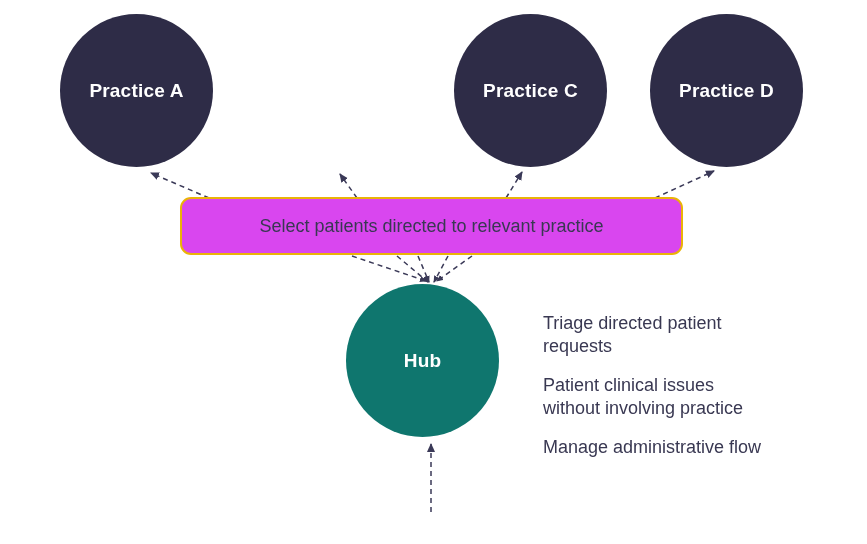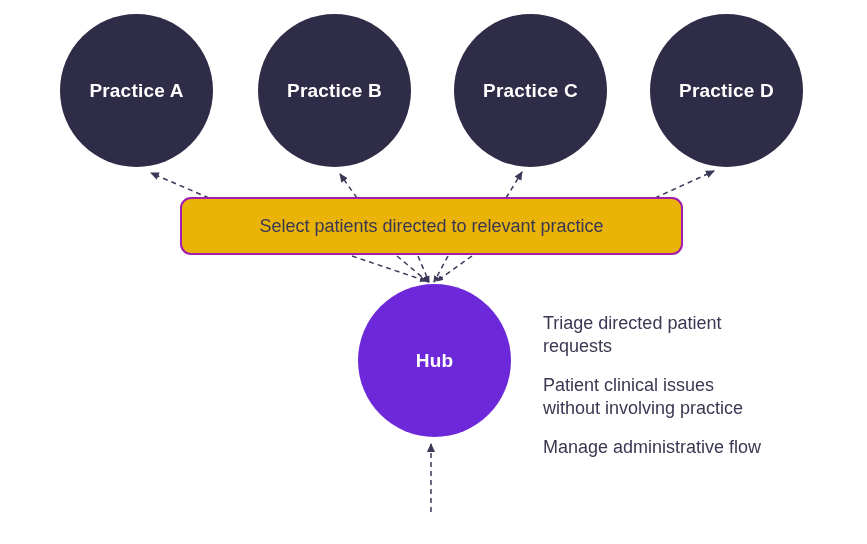--- a/index.html
+++ b/index.html
@@ -37,30 +37,30 @@
     font-weight: 700;
     font-size: 19px;
     letter-spacing: 0.2px;
     white-space: nowrap;
   }
   .node.practice-a { left: 60px;  top: 14px; }
   .node.practice-b { left: 258px; top: 14px; }
   .node.practice-c { left: 454px; top: 14px; }
   .node.practice-d { left: 650px; top: 14px; }
   .node.hub {
-    left: 358px; top: 284px;
-    background: #6d28d9;
+    left: 346px; top: 284px;
+    background: #0f766e;
   }
   .selector-box {
     position: absolute;
     left: 180px; top: 197px;
     width: 503px; height: 58px;
     box-sizing: border-box;
-    background: #eab308;
-    border: 2px solid #a21caf;
+    background: #d946ef;
+    border: 2px solid #eab308;
     border-radius: 11px;
     display: flex;
     align-items: center;
     justify-content: center;
     z-index: 2;
   }
   .selector-box .selector-label {
     color: #393852;
     font-size: 18px;
     white-space: nowrap;
@@ -114,23 +114,20 @@
       <line x1="448" y1="256" x2="434" y2="282" marker-end="url(#arrowhead-small)"></line>
       <line x1="472" y1="256" x2="437" y2="281" marker-end="url(#arrowhead-small)"></line>
 
       <line x1="431" y1="512" x2="431" y2="444" marker-end="url(#arrowhead)"></line>
     </g>
   </svg>
 
   <div class="node practice-a">
     <span class="node-label">Practice A</span>
   </div>
-  <div class="node practice-b">
-    <span class="node-label">Practice B</span>
-  </div>
   <div class="node practice-c">
     <span class="node-label">Practice C</span>
   </div>
   <div class="node practice-d">
     <span class="node-label">Practice D</span>
   </div>
 
   <div class="selector-box">
     <span class="selector-label">Select patients directed to relevant practice</span>
   </div>

